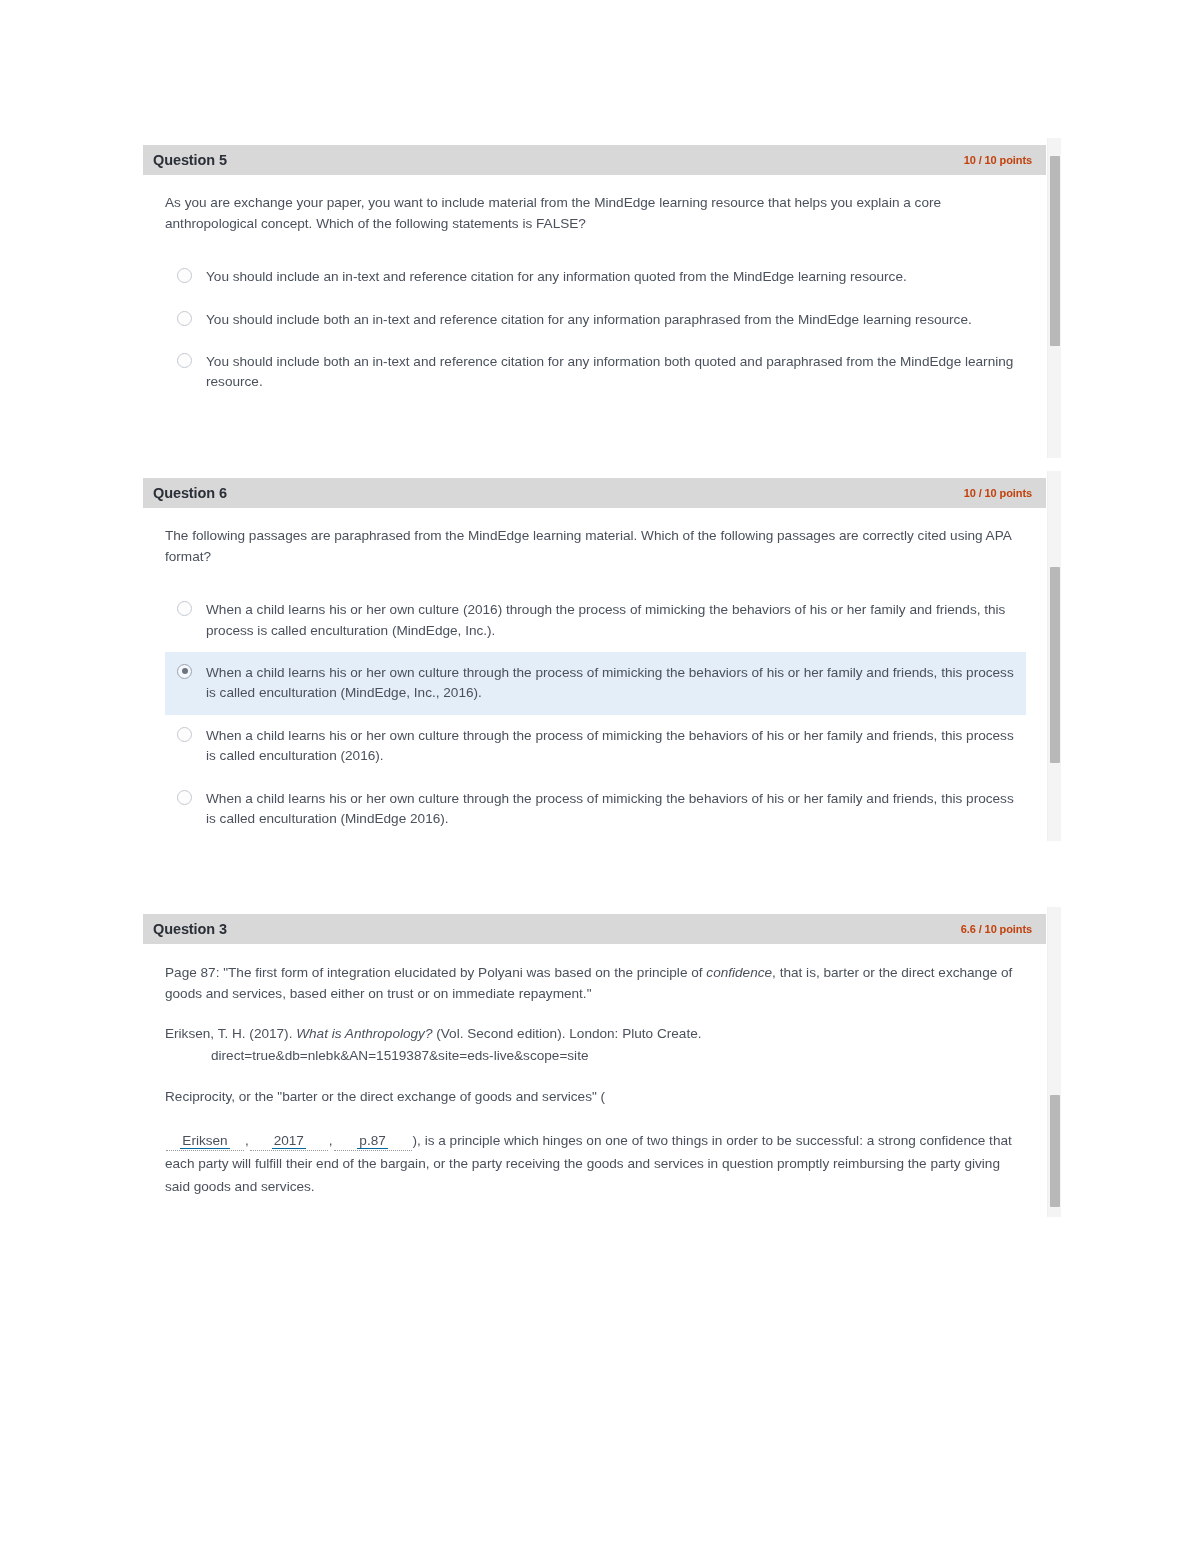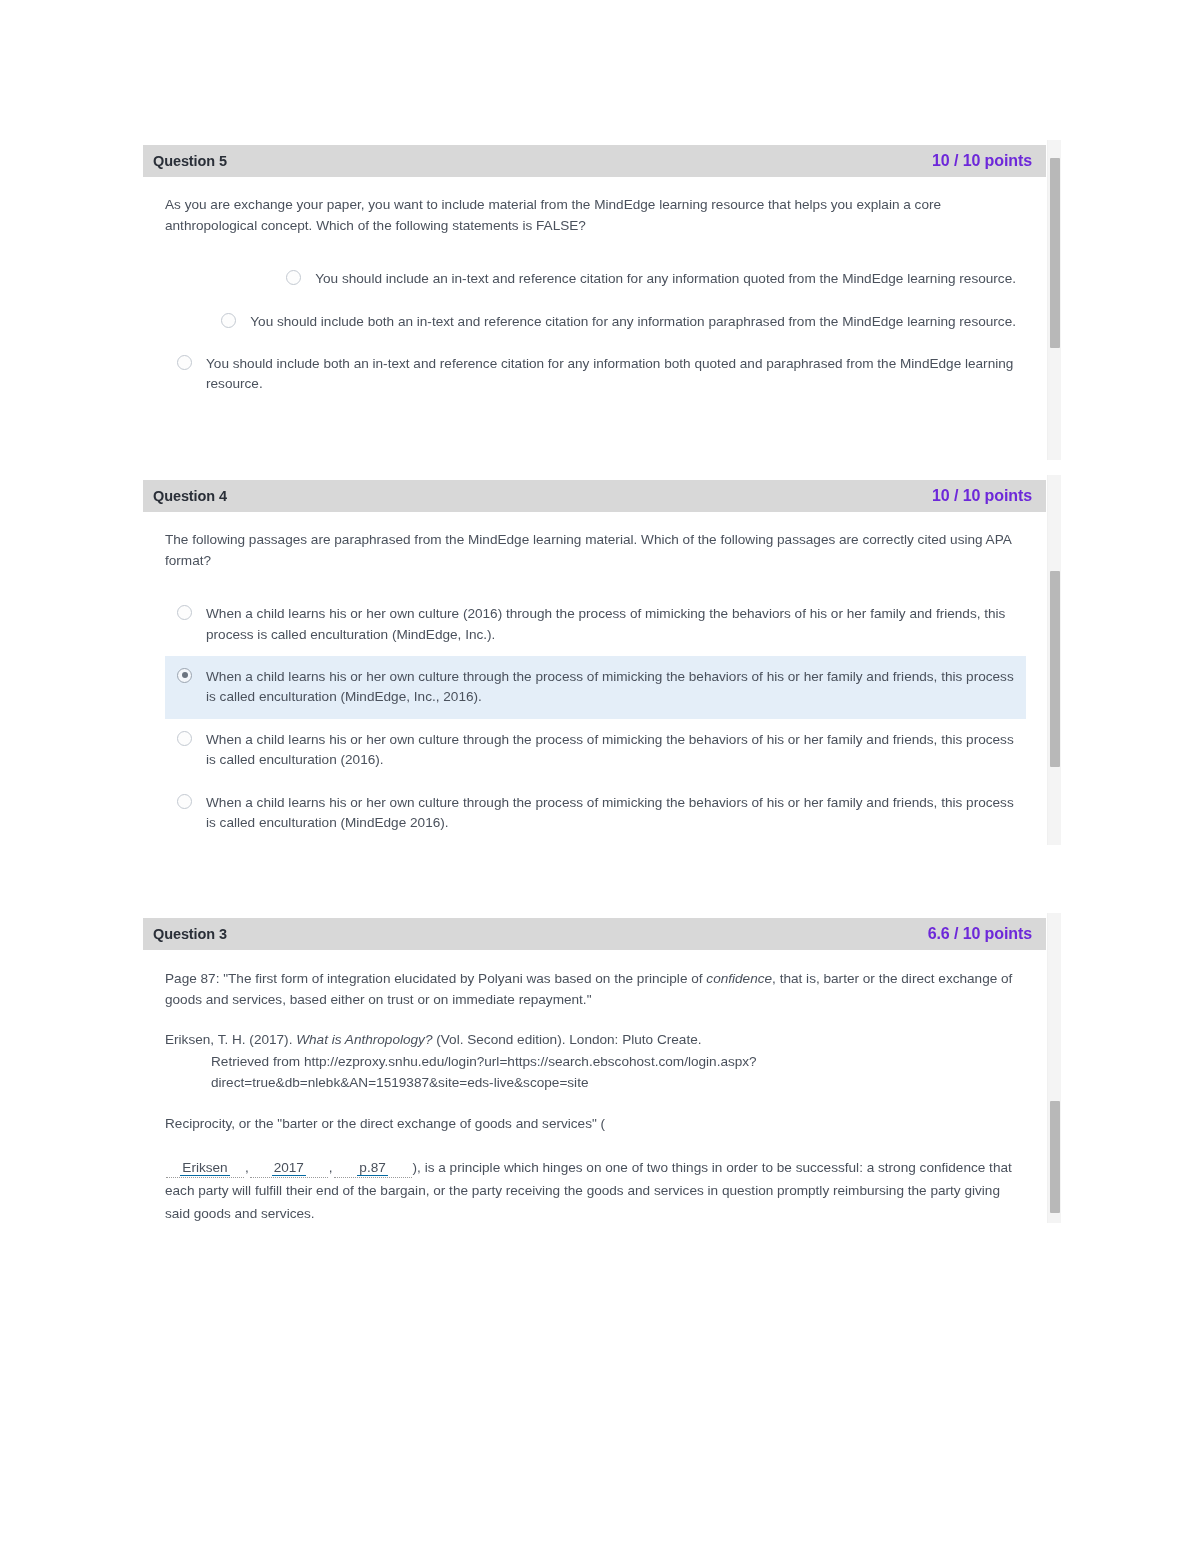--- a/index.html
+++ b/index.html
@@ -44,23 +44,23 @@
     padding: 7px 14px 7px 10px;
     width: 903px;
   }
   .q-title {
     font-size: 14.5px;
     font-weight: bold;
     color: #2a2f38;
     letter-spacing: -0.1px;
   }
   .q-points {
-    font-size: 16px;
+    font-size: 11px;
     font-weight: bold;
-    color: #6d28d9;
+    color: #c2410c;
     letter-spacing: -0.1px;
   }
 
   .q-body {
     position: relative;
     padding: 18px 20px 10px 22px;
     width: 903px;
     background: #ffffff;
   }
 
@@ -75,21 +75,20 @@
 
   
   .answers {
     margin-top: 22px;
   }
   .answer-row {
     display: flex;
     align-items: flex-start;
     padding: 11px 10px 11px 8px;
     background: transparent;
-    justify-content: flex-end;
   }
   .answer-row.selected {
     background: #e4eef8;
   }
   .radio {
     flex: 0 0 auto;
     width: 15px; height: 15px;
     border-radius: 50%;
     border: 1px solid #c3c9d1;
     background: #fdfdfd;
@@ -206,21 +205,21 @@
           </div>
         </div>
         <div class="q-scroll-track" style="top:-37px; height:320px;">
           <div class="q-scroll-thumb" style="top:18px; height:190px;"></div>
         </div>
       </div>
     </div>
 
     <div class="question-card">
       <div class="q-header">
-        <div class="q-title">Question 4</div>
+        <div class="q-title">Question 6</div>
         <div class="q-points">10 / 10 points</div>
       </div>
       <div class="q-body">
         <p class="q-prompt tight">The following passages are paraphrased from the MindEdge learning material. Which of the following passages are correctly cited using APA format?</p>
         <div class="answers">
           <div class="answer-row">
             <span class="radio"></span>
             <span class="answer-text">When a child learns his or her own culture (2016) through the process of mimicking the behaviors of his or her family and friends, this process is called enculturation (MindEdge, Inc.).</span>
           </div>
           <div class="answer-row selected">
@@ -246,21 +245,21 @@
 
     <div class="question-card">
       <div class="q-header">
         <div class="q-title">Question 3</div>
         <div class="q-points">6.6 / 10 points</div>
       </div>
       <div class="q-body" style="padding-bottom:32px;">
 
         <p class="q3-para"><span>Page 87: "The first form of integration elucidated by Polyani was based on the principle of </span><span class="ital">confidence</span><span>, that is, barter or the direct exchange of goods and services, based either on trust or on immediate repayment."</span></p>
 
-        <p class="ref-block"><span>Eriksen, T. H. (2017). </span><span class="ital">What is Anthropology?</span><span> (Vol. Second edition). London: Pluto Create.</span><span class="indent">Retrieved from http://ezproxy.snhu.edu/login?url=https://search.ebscohost.com/login.aspx?</span><span class="indent">direct=true&amp;db=nlebk&amp;AN=1519387&amp;site=eds-live&amp;scope=site</span></p>
+        <p class="ref-block"><span>Eriksen, T. H. (2017). </span><span class="ital">What is Anthropology?</span><span> (Vol. Second edition). London: Pluto Create.</span><span class="indent">direct=true&amp;db=nlebk&amp;AN=1519387&amp;site=eds-live&amp;scope=site</span></p>
 
         <p class="q3-para" style="margin-bottom:22px;">Reciprocity, or the "barter or the direct exchange of goods and services" (</p>
 
         <p class="fill-para"><span class="blank"><span class="val">Eriksen</span></span><span>,</span><span class="blank"><span class="val">2017</span></span><span>,</span><span class="blank"><span class="val">p.87</span></span><span>), is a principle which hinges on one of two things in order to be successful: a strong confidence that each party will fulfill their end of the bargain, or the party receiving the goods and services in question promptly reimbursing the party giving said goods and services.</span></p>
 
         <div class="q-scroll-track" style="top:-37px; height:310px;">
           <div class="q-scroll-thumb" style="top:188px; height:112px;"></div>
         </div>
       </div>
     </div>

